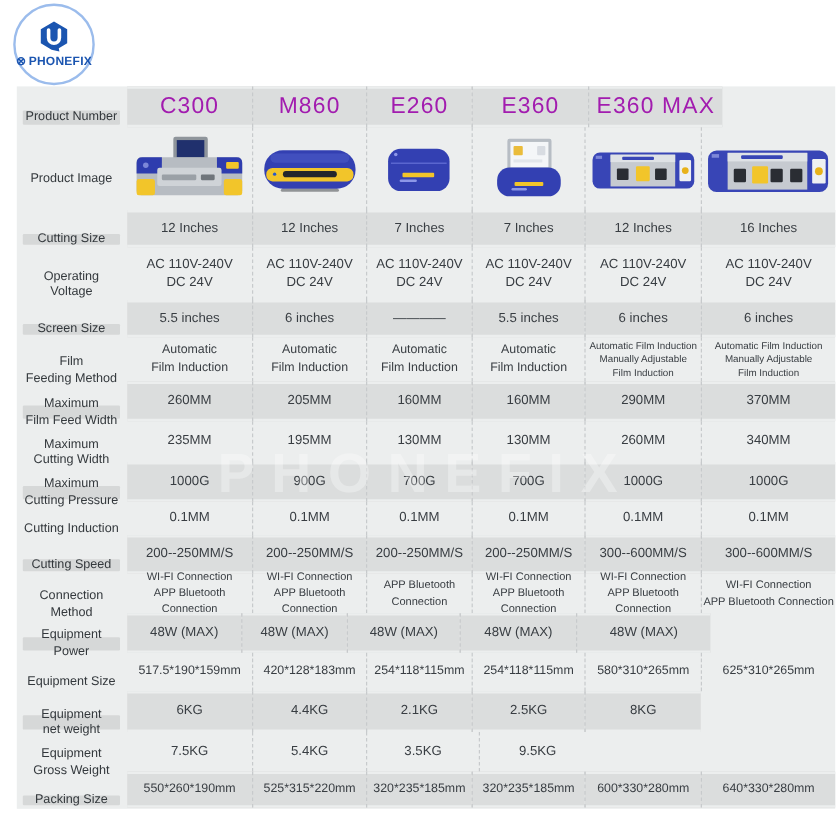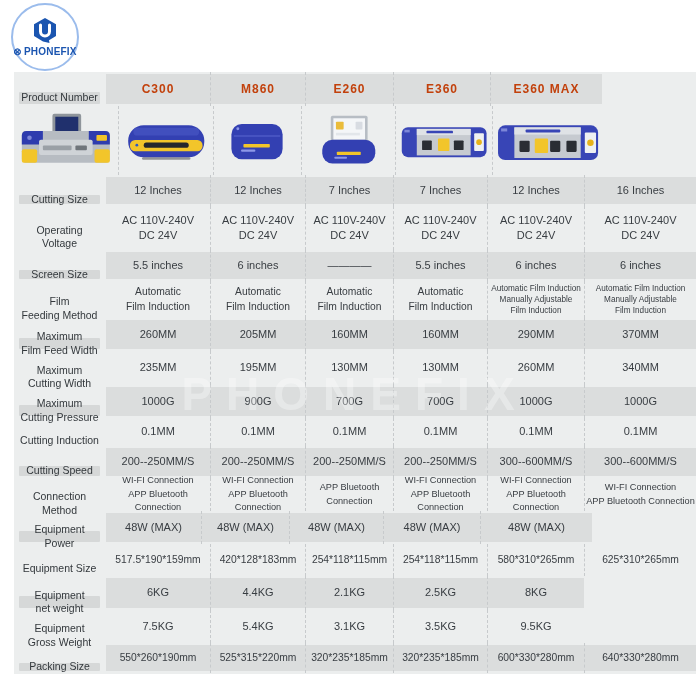--- a/index.html
+++ b/index.html
@@ -23,21 +23,21 @@
   .lab .box{flex:1;margin-right:6px;display:flex;align-items:center;justify-content:center;
         text-align:center;font-size:10.5px;color:#33383c;line-height:1.25;white-space:pre-line;
         border-radius:1px;}
   .row.shade .lab .box{background:#d6d8d8;}
   .data{display:flex;width:590px;}
   .cell{display:flex;align-items:center;justify-content:center;text-align:center;
         font-size:11px;color:#383d42;line-height:1.4;white-space:pre-line;box-sizing:border-box;}
   .cell+.cell{border-left:1px dashed #c7cacc;}
   .row.shade .cell{background:#dbdddd;box-shadow:inset 0 2px 0 #eceeee,inset 0 -2px 0 #eceeee;}
   .c1{width:104px}.c2{width:95px}.c3{width:88px}.c4{width:94px}.c5{width:97px}.c6{width:112px}
-  .pname{font-size:12px;font-weight:700;letter-spacing:1px;color:#c2410c;}
+  .pname{font-size:19px;font-weight:400;letter-spacing:1px;color:#a21caf;}
   .sm{font-size:9.2px;line-height:1.5;}
   .xs{font-size:8.2px;line-height:1.35;}
   .md{font-size:10.3px;}
   .imgcell svg{width:92%;height:auto;max-height:64px;}
 
   
   .wm{position:absolute;left:0;right:0;top:295px;text-align:center;font-size:46px;font-weight:700;
       letter-spacing:14px;color:#ffffff;opacity:.33;pointer-events:none;z-index:3;}
 </style>
 </head>
@@ -67,20 +67,23 @@
         <div class="data">
           <div class="cell c1 pname">C300</div>
           <div class="cell c2 pname">M860</div>
           <div class="cell c3 pname">E260</div>
           <div class="cell c5 pname">E360</div>
           <div class="cell c6 pname">E360 MAX</div>
         </div>
       </div>
 
       <div class="row" style="height:69px">
+        <div class="lab">
+            <div class="box">Product Image</div>
+          </div>
         <div class="data">
           <div class="cell c1 imgcell">
             <svg viewBox="0 0 100 62">
               <rect x="36" y="3" width="30" height="22" rx="2" fill="#8f959b"></rect>
               <rect x="39" y="6" width="24" height="15" fill="#20306d"></rect>
               <rect x="4" y="21" width="92" height="33" rx="4" fill="#b7bcc2"></rect>
               <path d="M4 26 q0-5 5-5 h17 v14 H4 Z" fill="#2e3cae"></path>
               <path d="M96 26 q0-5 -5-5 h-17 v14 h22 Z" fill="#2e3cae"></path>
               <rect x="4" y="40" width="16" height="14" rx="2" fill="#f2c52a"></rect>
               <rect x="80" y="40" width="16" height="14" rx="2" fill="#f2c52a"></rect>
@@ -360,21 +363,20 @@
       </div>
 
       <div class="row" style="height:33px">
         <div class="lab">
             <div class="box">Equipment
 Gross Weight</div>
           </div>
         <div class="data">
           <div class="cell c1">7.5KG</div>
           <div class="cell c2">5.4KG</div>
-          <div class="cell c3">3.1KG</div>
           <div class="cell c4">3.5KG</div>
           <div class="cell c5">9.5KG</div>
         </div>
       </div>
 
       <div class="row shade" style="height:30px">
         <div class="lab">
             <div class="box">Packing Size</div>
           </div>
         <div class="data">

